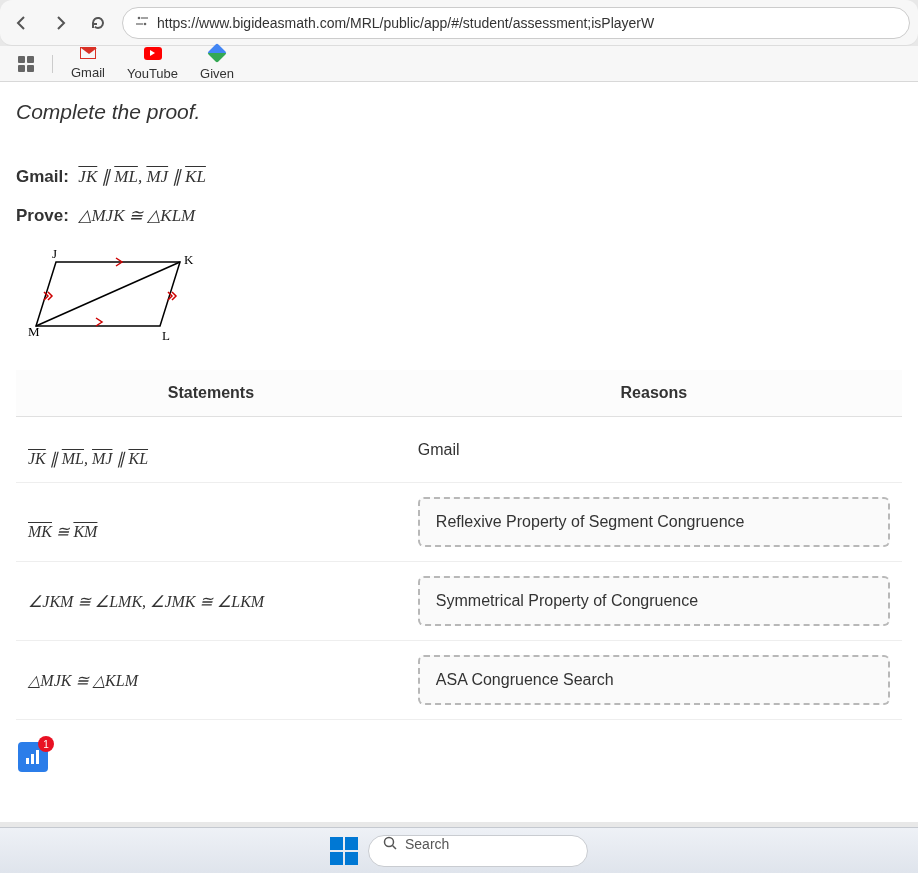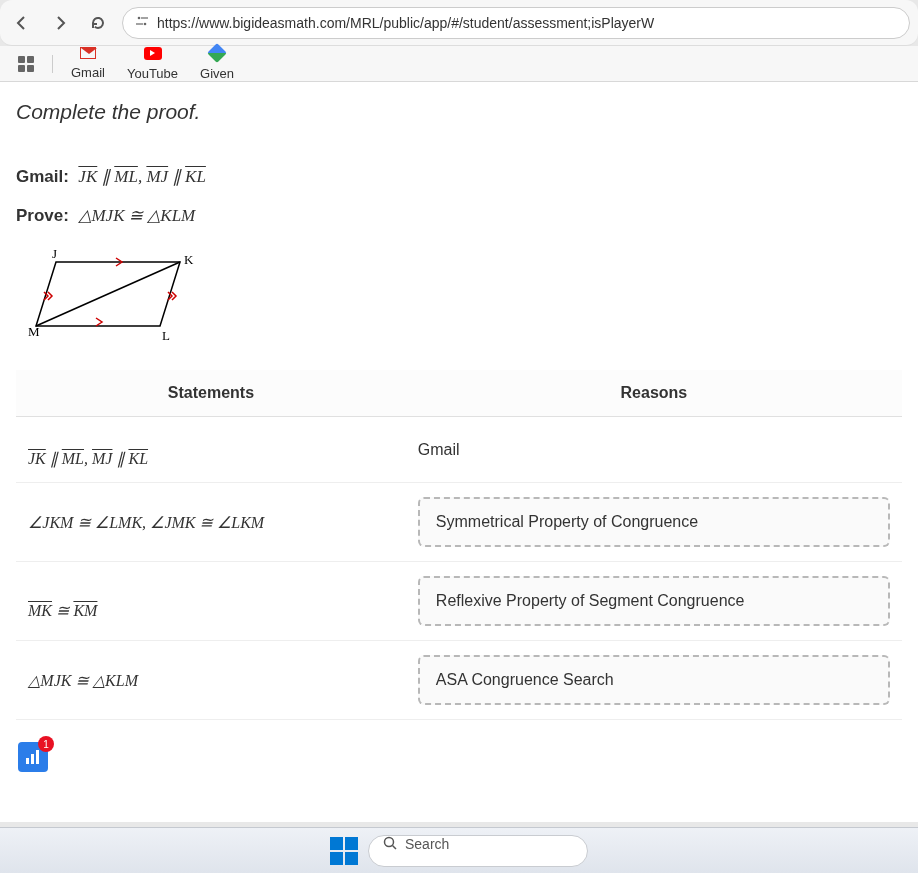--- a/index.html
+++ b/index.html
@@ -261,35 +261,35 @@
       <tr>
         <td class="math">
           <span class="overline">JK</span> ∥ 
           <span class="overline">ML</span>, 
           <span class="overline">MJ</span> ∥ 
           <span class="overline">KL</span>
         </td>
         <td>Gmail</td>
       </tr>
       <tr>
+        <td class="math">
+          <span class="overline">MK</span> ≅ 
+          <span class="overline">KM</span>
+        </td>
+        <td>
+          <div class="dropzone">
+            <span>Reflexive Property of Segment Congruence</span>
+          </div>
+        </td>
+      </tr>
+      <tr>
         <td class="math">∠JKM ≅ ∠LMK, ∠JMK ≅ ∠LKM</td>
         <td>
           <div class="dropzone">
             <span>Symmetrical Property of Congruence</span>
-          </div>
-        </td>
-      </tr>
-      <tr>
-        <td class="math">
-          <span class="overline">MK</span> ≅ 
-          <span class="overline">KM</span>
-        </td>
-        <td>
-          <div class="dropzone">
-            <span>Reflexive Property of Segment Congruence</span>
           </div>
         </td>
       </tr>
       <tr>
         <td class="math">△MJK ≅ △KLM</td>
         <td>
           <div class="dropzone">
             <span>ASA Congruence Search</span>
           </div>
         </td>

